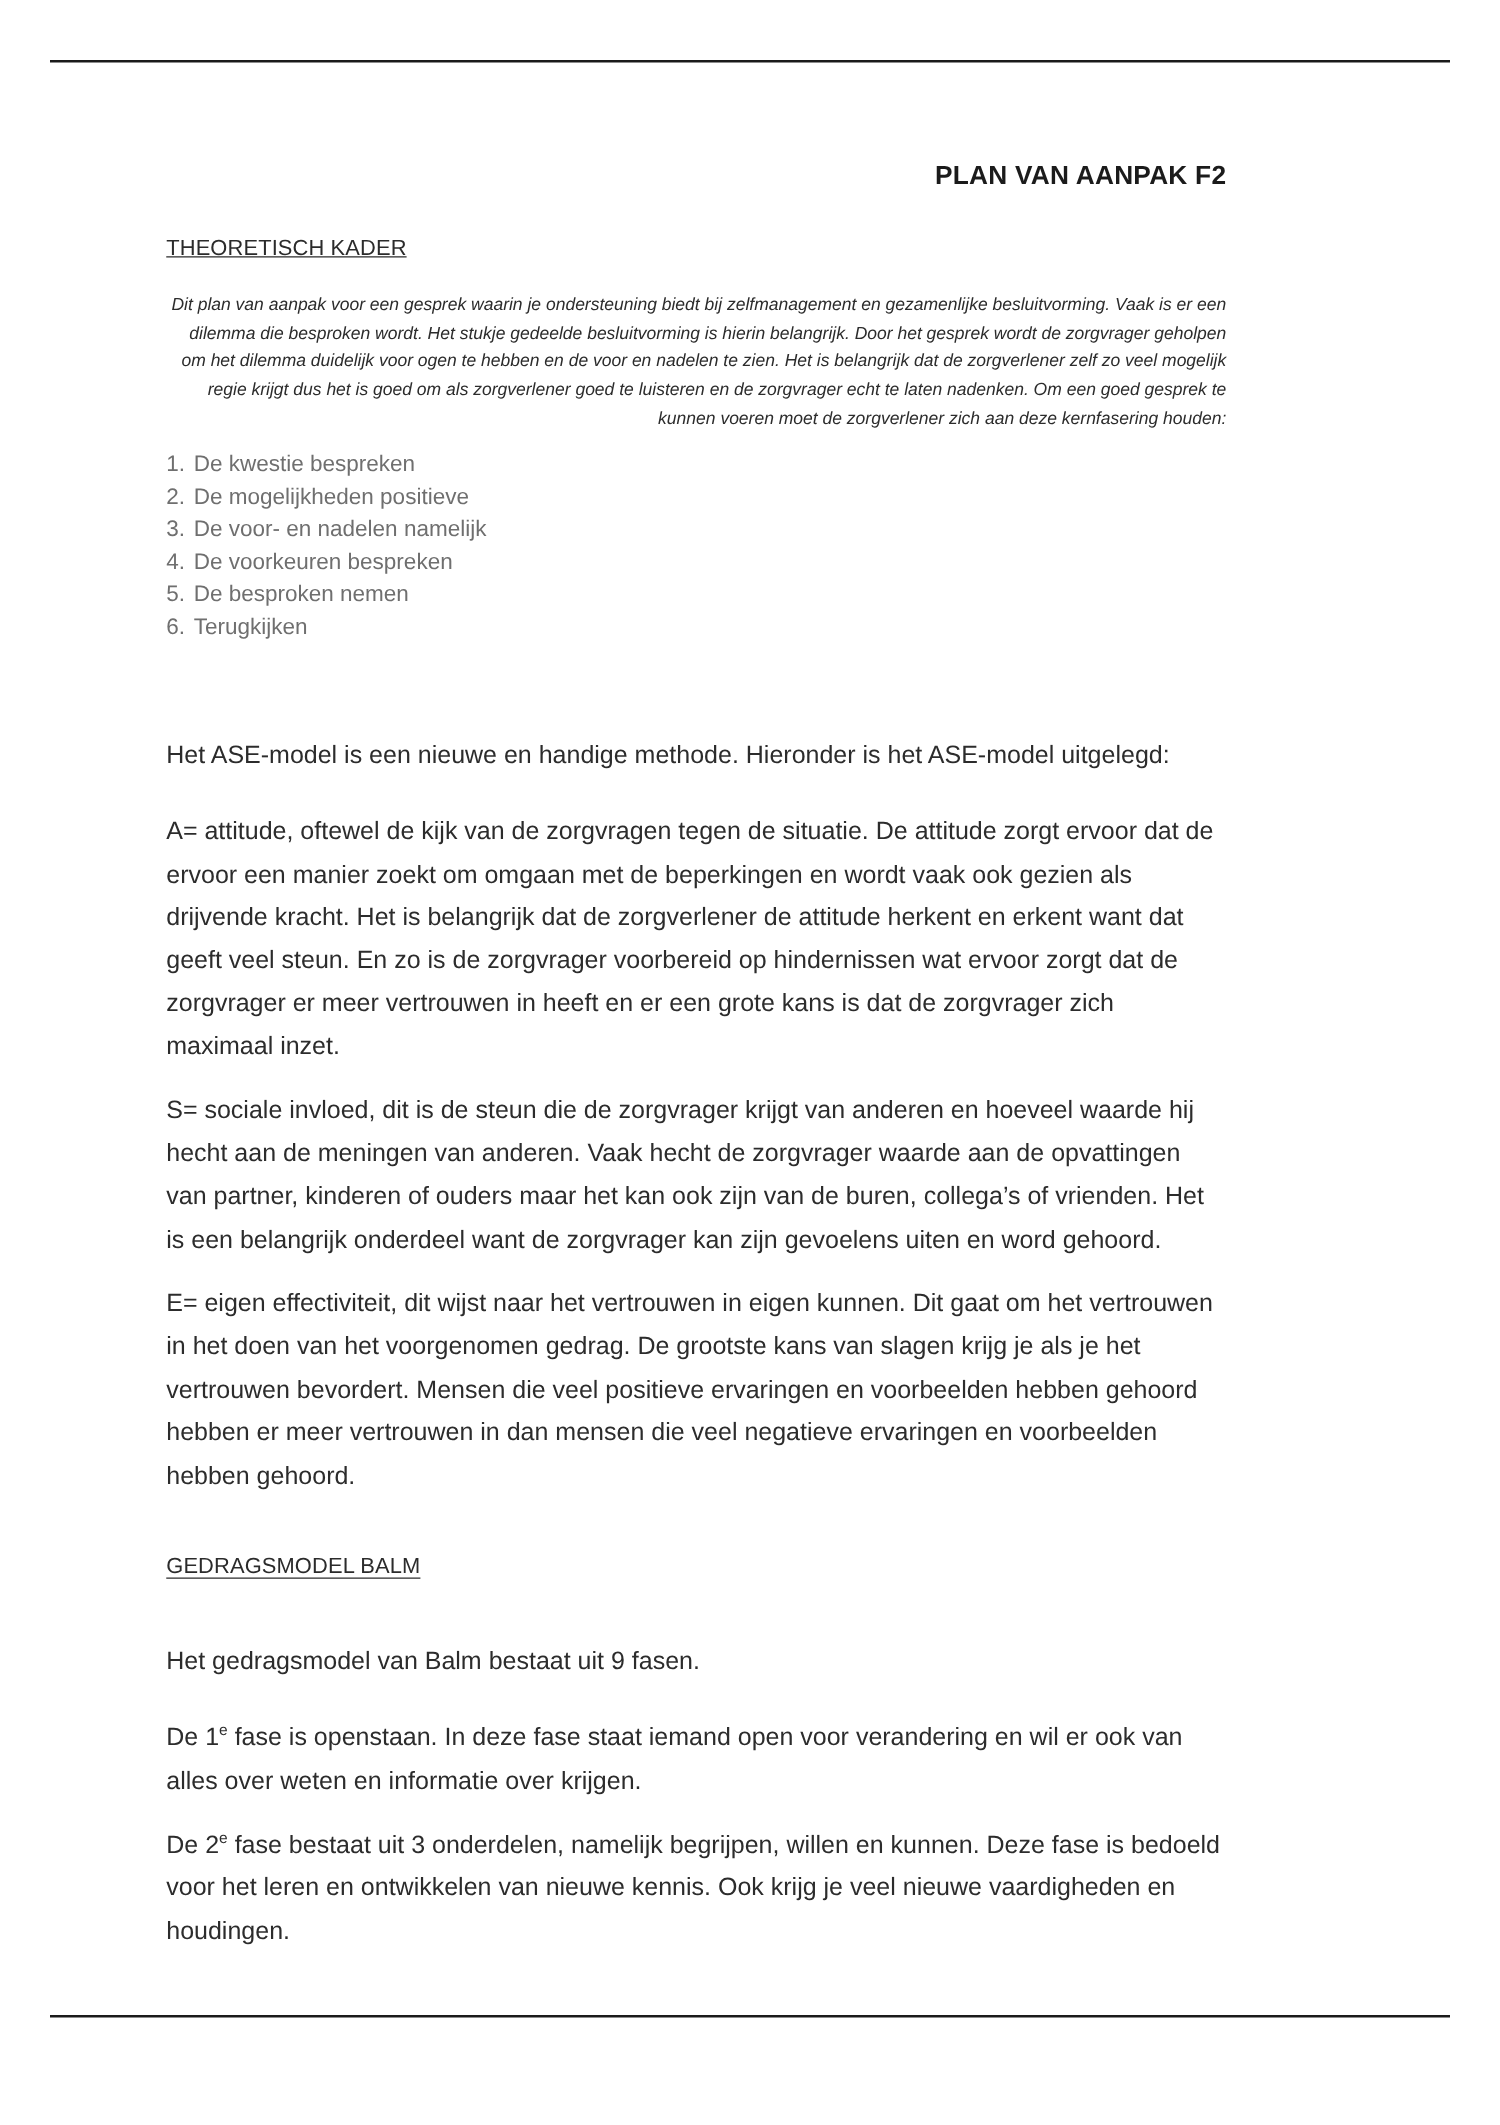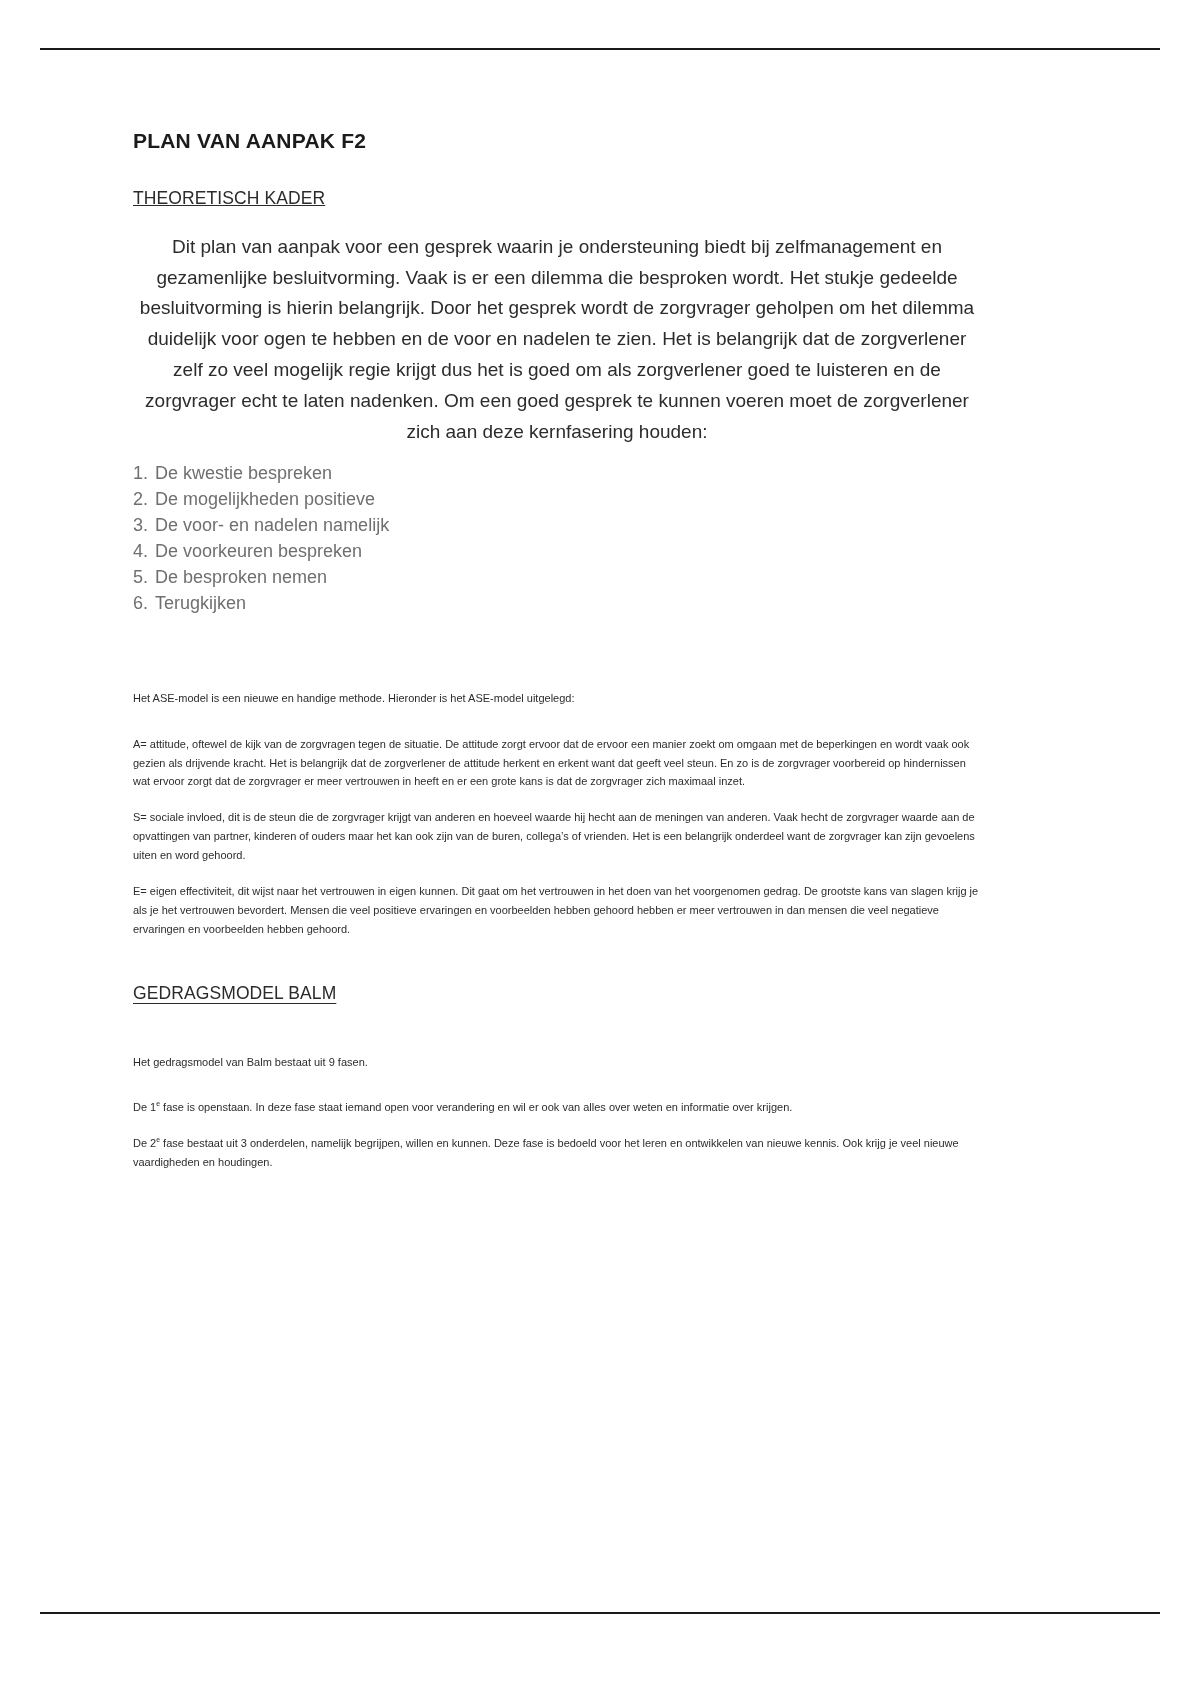--- a/index.html
+++ b/index.html
@@ -35,21 +35,21 @@
   .rule-bottom { top: 1612px; }
 
   .content {
     position: absolute;
     left: 133px;
     top: 128px;
     width: 848px;
   }
 
   .doc-title {
-    text-align: left;
+    text-align: right;
     font-weight: bold;
     font-size: 21px;
     letter-spacing: 0.2px;
     color: #1b1b1b;
     margin: 0 0 34px 0;
     line-height: 1.2;
   }
 
   .section-heading {
     font-size: 17.5px;
@@ -64,29 +64,30 @@
     text-decoration: underline;
     text-underline-offset: 4px;
     display: inline-block;
   }
 
   .heading-wrap {
     margin: 0 0 22px 0;
   }
 
   .body-lead {
-    font-size: 19px;
+    font-size: 14px;
     line-height: 1.62;
     color: #2c2c2c;
     margin: 0 0 14px 0;
-    text-align: center;
+    text-align: right;
+    font-style: italic;
   }
 
   .body-text {
-    font-size: 11px;
+    font-size: 20px;
     line-height: 1.72;
     color: #2c2c2c;
     margin: 0 0 17px 0;
     text-align: left;
   }
 
   .numbered-list {
     list-style: none;
     margin: 14px 0 0 0;
     padding: 0;

